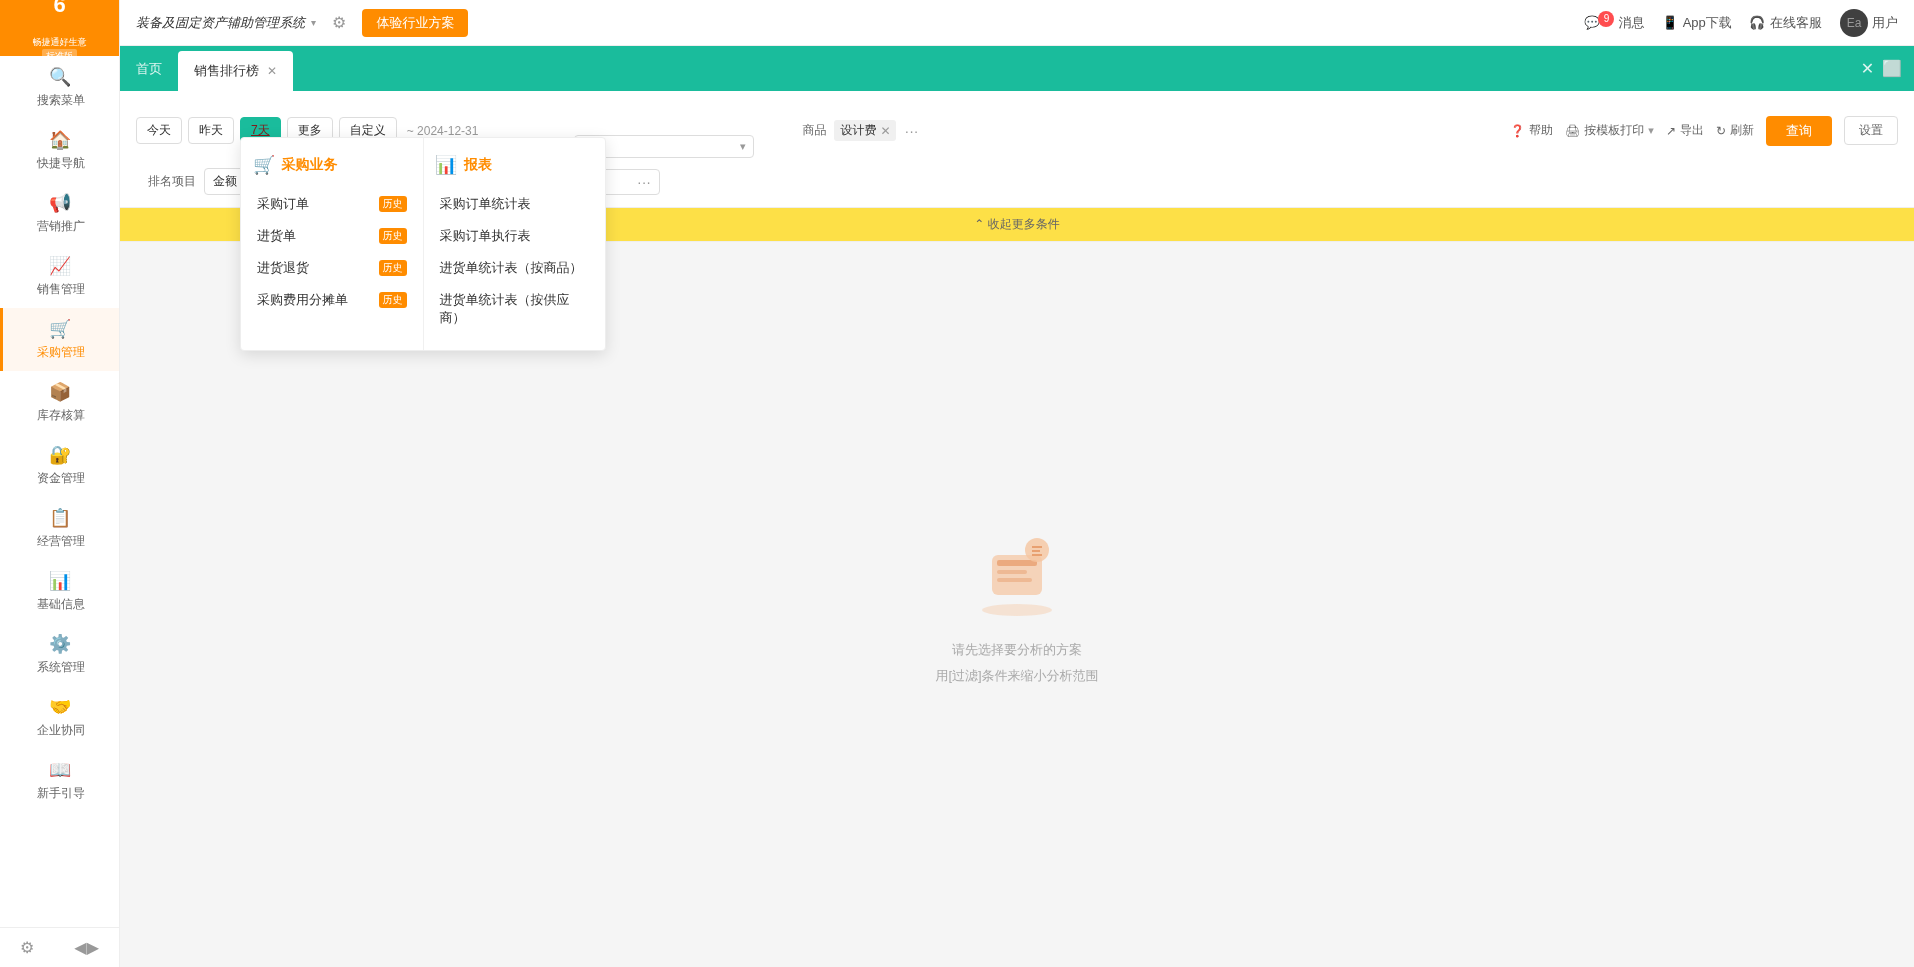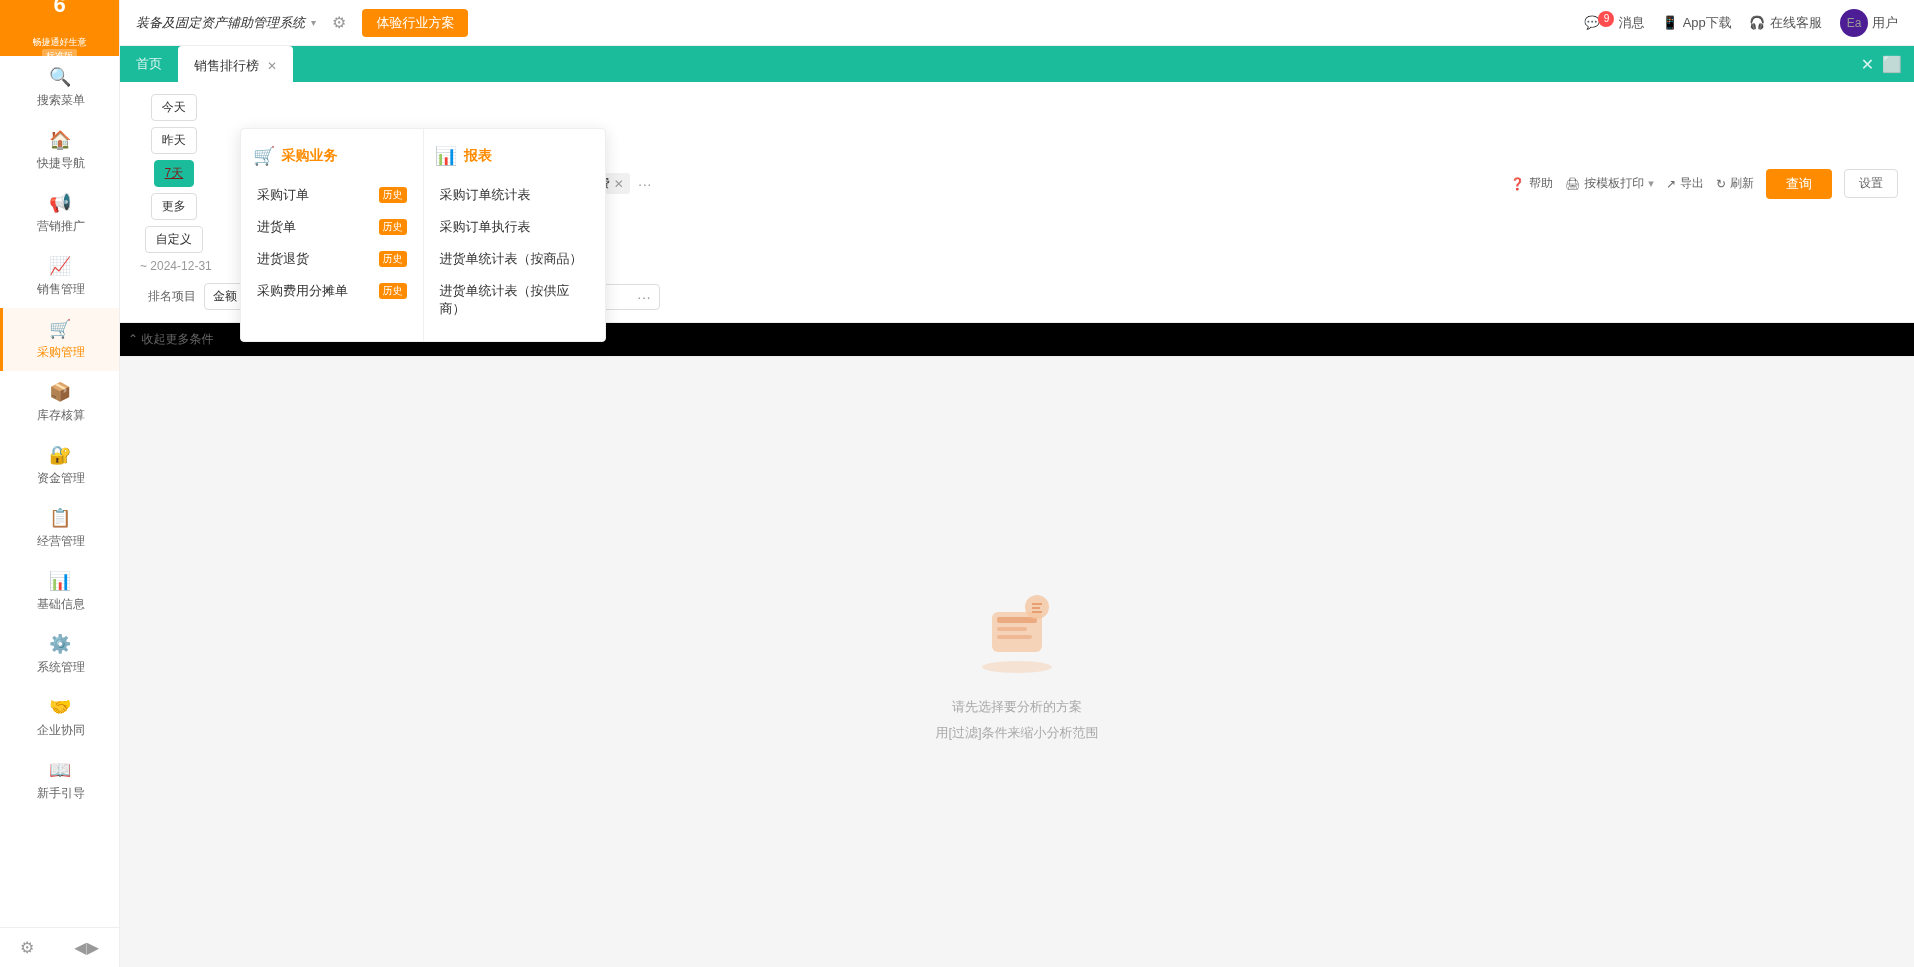--- a/index.html
+++ b/index.html
@@ -128,32 +128,32 @@
       display: flex;
       align-items: center;
       justify-content: center;
       margin-left: -6px;
       margin-top: -8px;
     }
     .avatar-circle {
       width: 28px;
       height: 28px;
       border-radius: 50%;
-      background: #4c1d95;
+      background: #404040;
       display: flex;
       align-items: center;
       justify-content: center;
       font-size: 12px;
       color: #999;
     }
 
     
     .tabbar {
       background: #1abc9c;
-      height: 36px;
+      height: 45px;
       display: flex;
       align-items: center;
       flex-shrink: 0;
     }
     .tab {
       display: flex;
       align-items: center;
       padding: 0 16px;
       height: 40px;
       cursor: pointer;
@@ -260,25 +260,26 @@
     .settings-btn {
       border: 1px solid #ddd;
       color: #666;
       border-radius: 4px;
       padding: 5px 14px;
       cursor: pointer;
       font-size: 12px;
       background: #fff;
     }
     .more-conditions {
+      text-align: center;
       padding: 8px;
       color: #666;
       font-size: 12px;
       cursor: pointer;
-      background: #000000;
+      background: #fde047;
       border-bottom: 1px solid #eee;
     }
 
     
     .empty-state {
       flex: 1;
       display: flex;
       flex-direction: column;
       align-items: center;
       justify-content: center;
@@ -342,21 +343,20 @@
       padding: 1px 4px;
     }
 
     .dots { color: #999; font-size: 14px; cursor: pointer; }
     .chevron { font-size: 11px; color: #999; }
 
     .filter-date-range {
       display: flex;
       align-items: center;
       gap: 6px;
-      flex-direction: column;
     }
     .filter-date-btn {
       border: 1px solid #ddd;
       border-radius: 4px;
       padding: 4px 10px;
       font-size: 12px;
       color: #333;
       cursor: pointer;
       background: #fff;
     }

